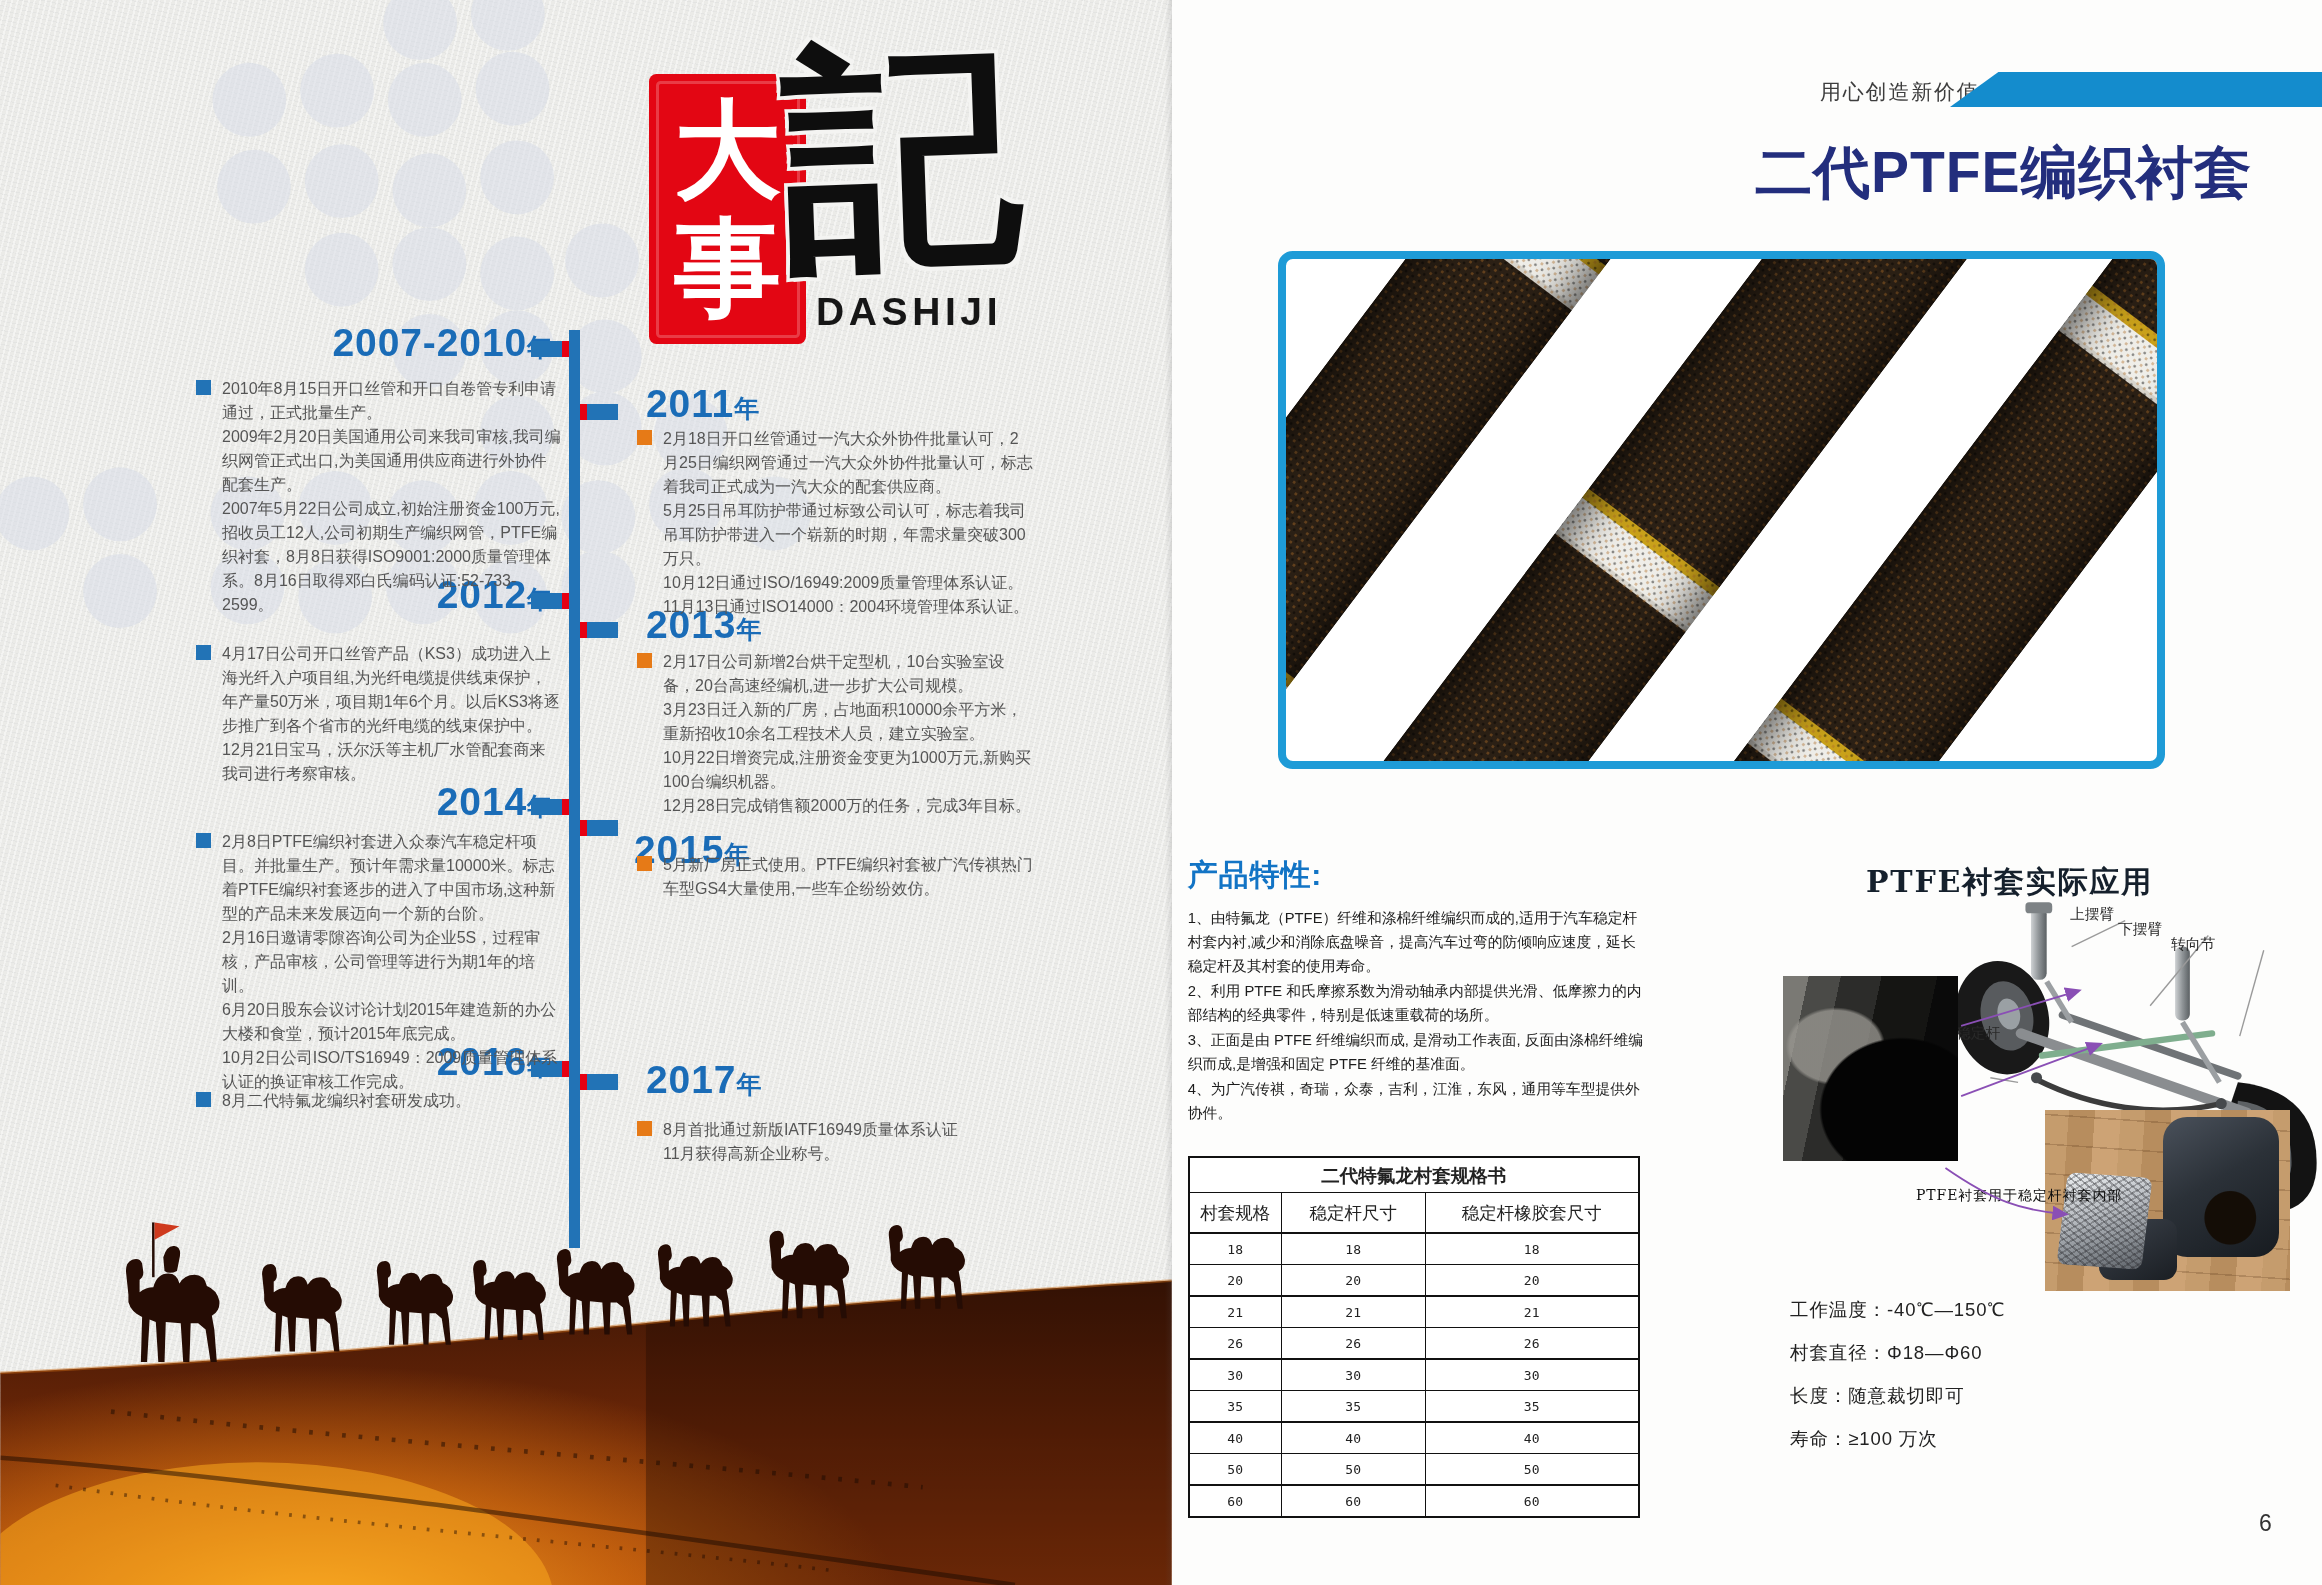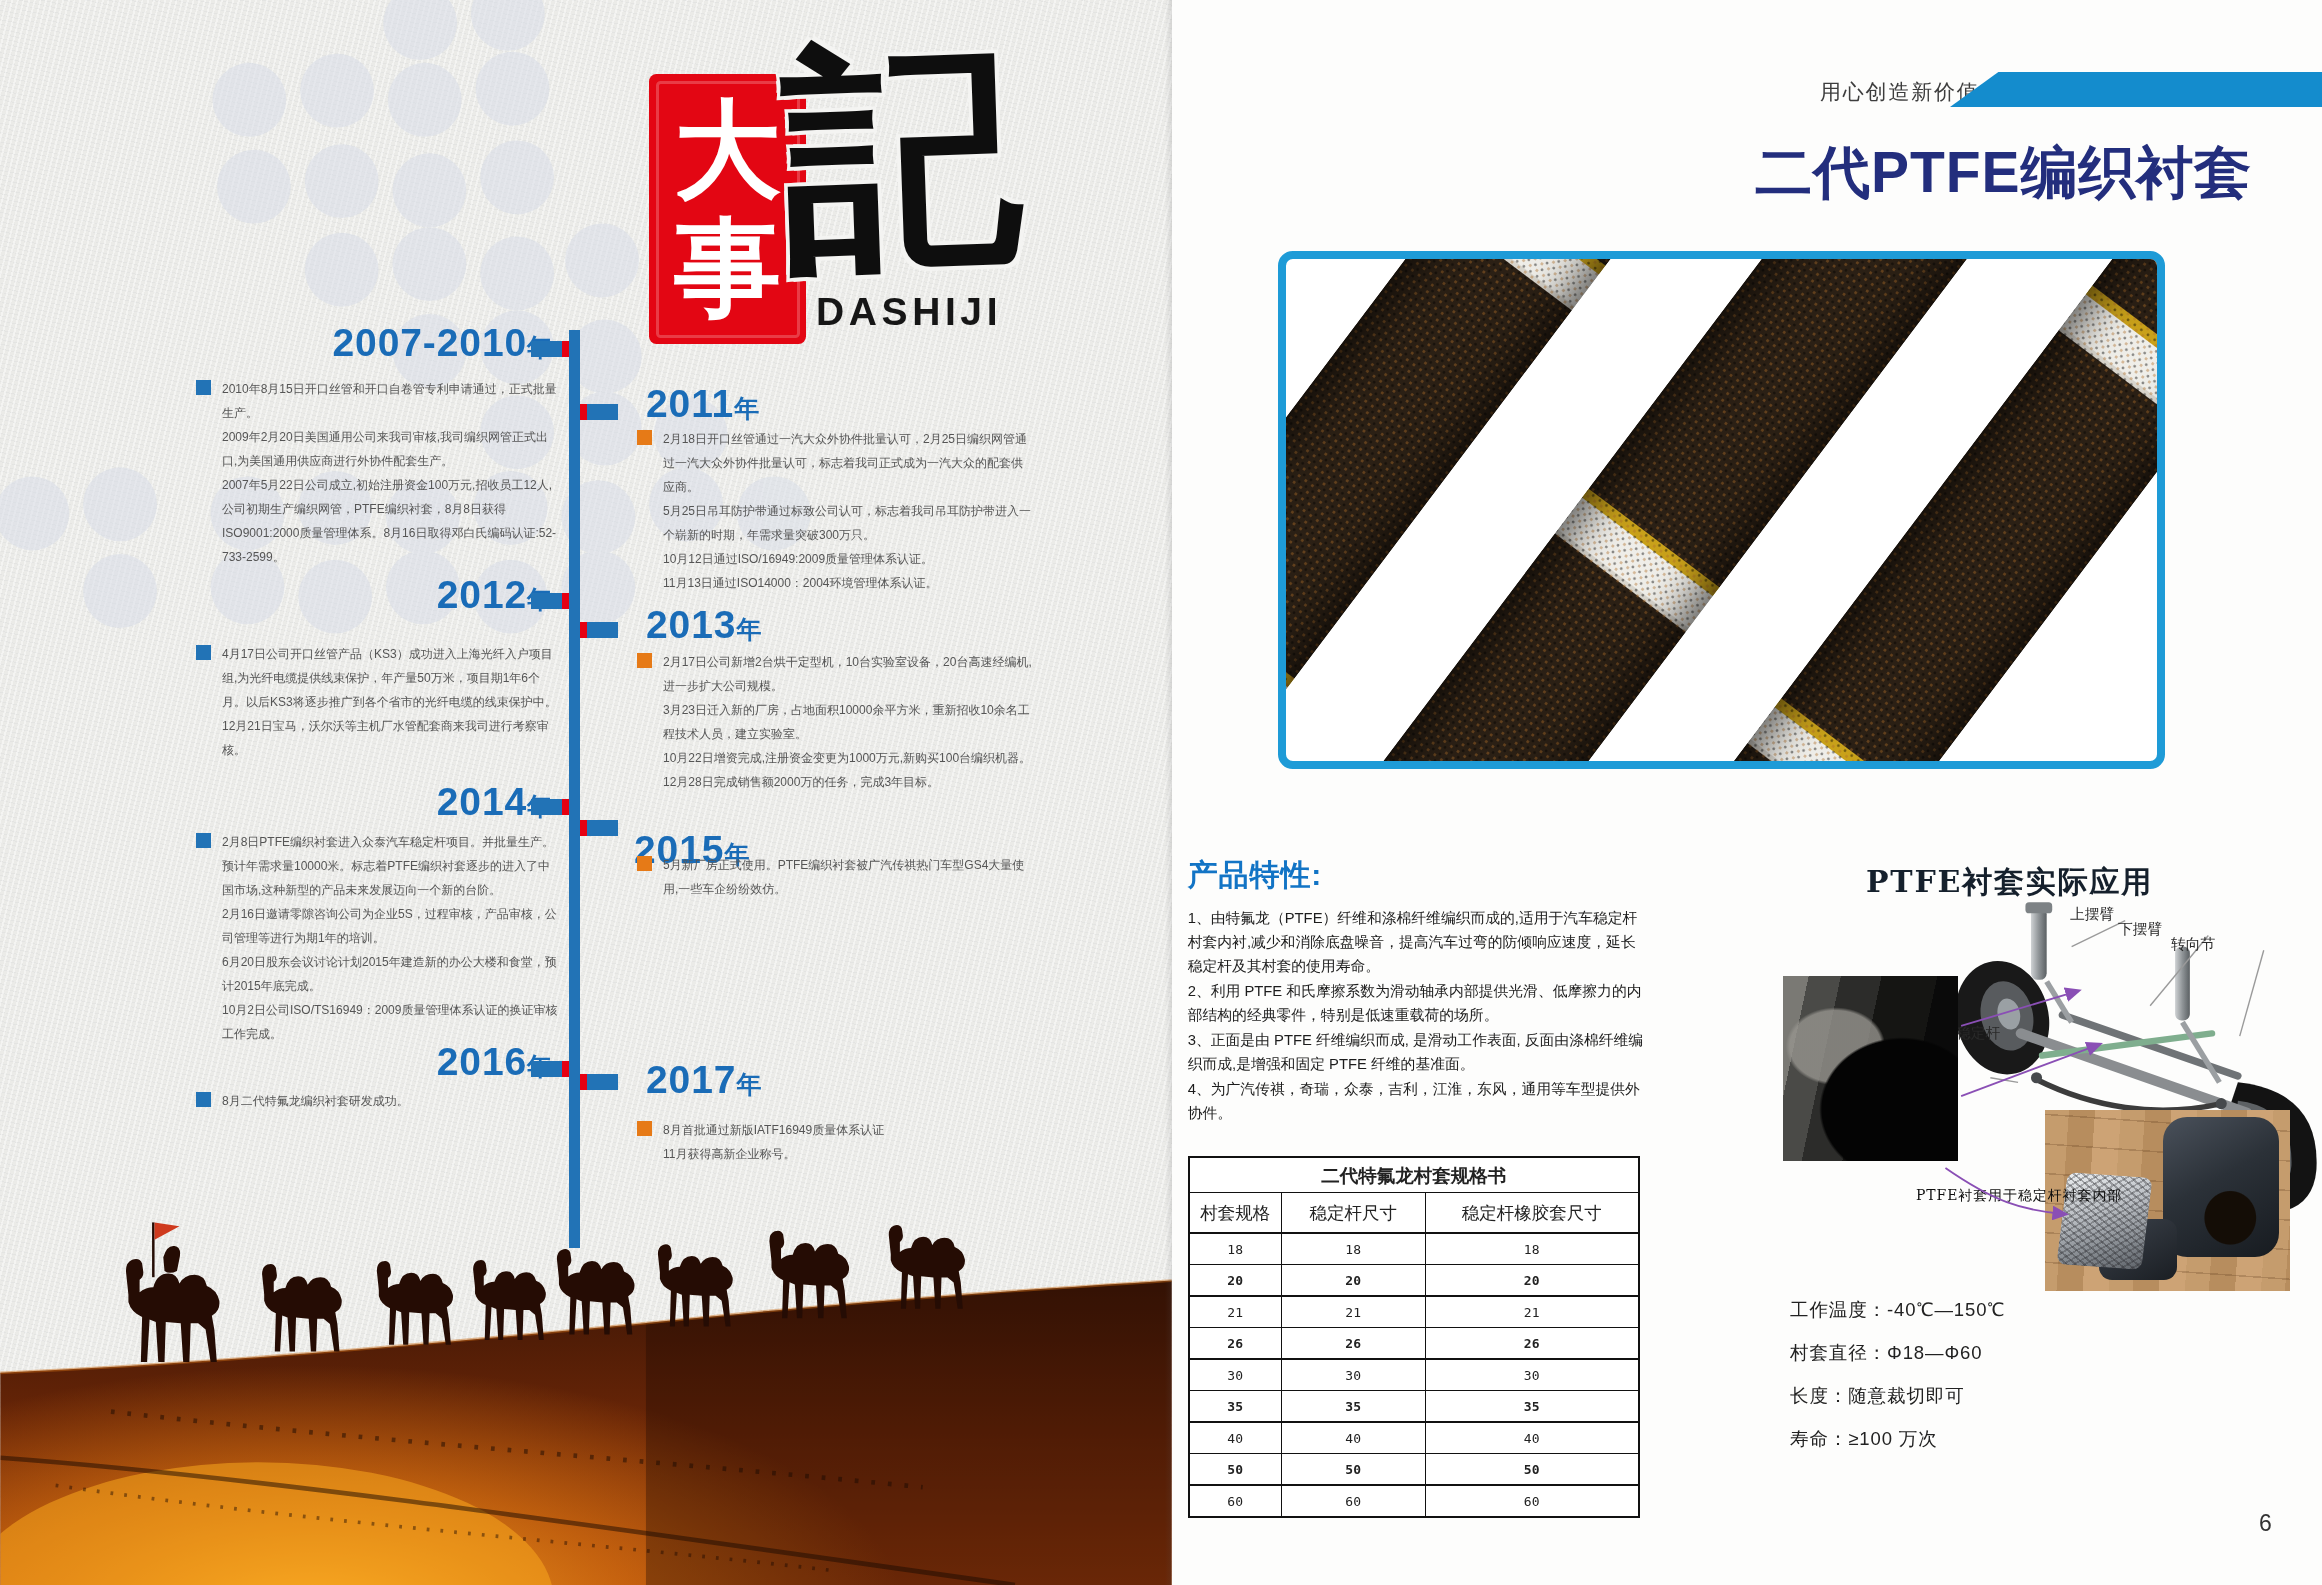--- a/index.html
+++ b/index.html
@@ -30,21 +30,21 @@
   .year{position:absolute;color:#1a6cb7;font-weight:700;font-size:39px;letter-spacing:0.9px;white-space:nowrap;}
   .year .suffix{font-size:25px;font-weight:700;}
   .year.ralign{width:295px;text-align:right;}
   .marker{position:absolute;height:15.7px;display:flex;}
   .marker .mblue{width:31px;background:#2273b6;}
   .marker .mred{width:7.4px;background:#e60012;}
   .evt-block{position:absolute;}
   .evt-block .bullet{position:absolute;left:0;top:2.8px;width:14.8px;height:14.8px;}
   .bullet.bblue{background:#2273b6;}
   .bullet.borange{background:#e67a17;}
-  .evt-lines{margin-left:26px;color:#555;font-size:12px;line-height:24px;}
+  .evt-lines{margin-left:26px;color:#555;font-size:16px;line-height:24px;}
   .evt-block.lcol{left:196px;width:365px;}
   .evt-block.rcol{left:637px;width:397px;}
   
   #desert{position:absolute;left:0;top:1181px;}
   
   #right-page{position:absolute;left:1172px;top:0;width:1150px;height:1586px;background:#fdfdfc;}
   #tagline{position:absolute;left:648px;top:78px;font-size:21px;letter-spacing:1.8px;color:#3d3d3d;}
   #hdr-shape{position:absolute;left:778px;top:72px;width:372px;height:35px;background:#148ccd;
     clip-path:polygon(13% 0,100% 0,100% 100%,0 100%);}
   #page-title{position:absolute;left:379px;top:135px;width:701px;text-align:right;
@@ -66,21 +66,21 @@
   #features-title{position:absolute;left:15.7px;top:855px;font-size:30px;font-weight:700;color:#1274c5;letter-spacing:0.9px;}
   #features{position:absolute;left:15.7px;top:906px;width:461px;font-size:14.8px;line-height:24px;color:#1c1c1c;}
   #features .fitem{margin:0 0 0.9px 0;}
   
   #spec-table{position:absolute;left:15.7px;top:1156px;border-collapse:collapse;background:#fff;
     border:2.8px solid #111;}
   #spec-table td{border:1.5px solid #111;text-align:center;color:#222;}
   #spec-table .trow td{height:32px;font-size:18.5px;font-weight:600;border-bottom-width:1.8px;}
   #spec-table .hrow td{height:37px;font-size:17.5px;border-bottom-width:2.8px;}
   #spec-table .drow td{height:28px;font-size:13px;font-family:"DejaVu Sans Mono",monospace;text-align:center;}
-  #spec-table .thick td{border-bottom-width:2.8px;font-weight:bold;}
+  #spec-table .thick td{border-bottom-width:2.8px;}
   .c1{width:89px;} .c2{width:141px;} .c3{width:210px;}
   
   #app-title{position:absolute;left:694px;top:862px;font-size:30px;font-weight:700;letter-spacing:1.8px;
     font-family:"DejaVu Serif",serif;color:#15202c;}
   #diagram{position:absolute;left:761px;top:893px;}
   .dlabel{position:absolute;font-size:14.8px;color:#2a2a2a;white-space:nowrap;}
   #lbl-upper{left:898px;top:905px;} #lbl-lower{left:946px;top:920px;}
   #lbl-knuckle{left:999px;top:935px;} #lbl-stab{left:784px;top:1024px;}
   #closeup{position:absolute;left:611px;top:976px;width:175px;height:185px;
     background:

